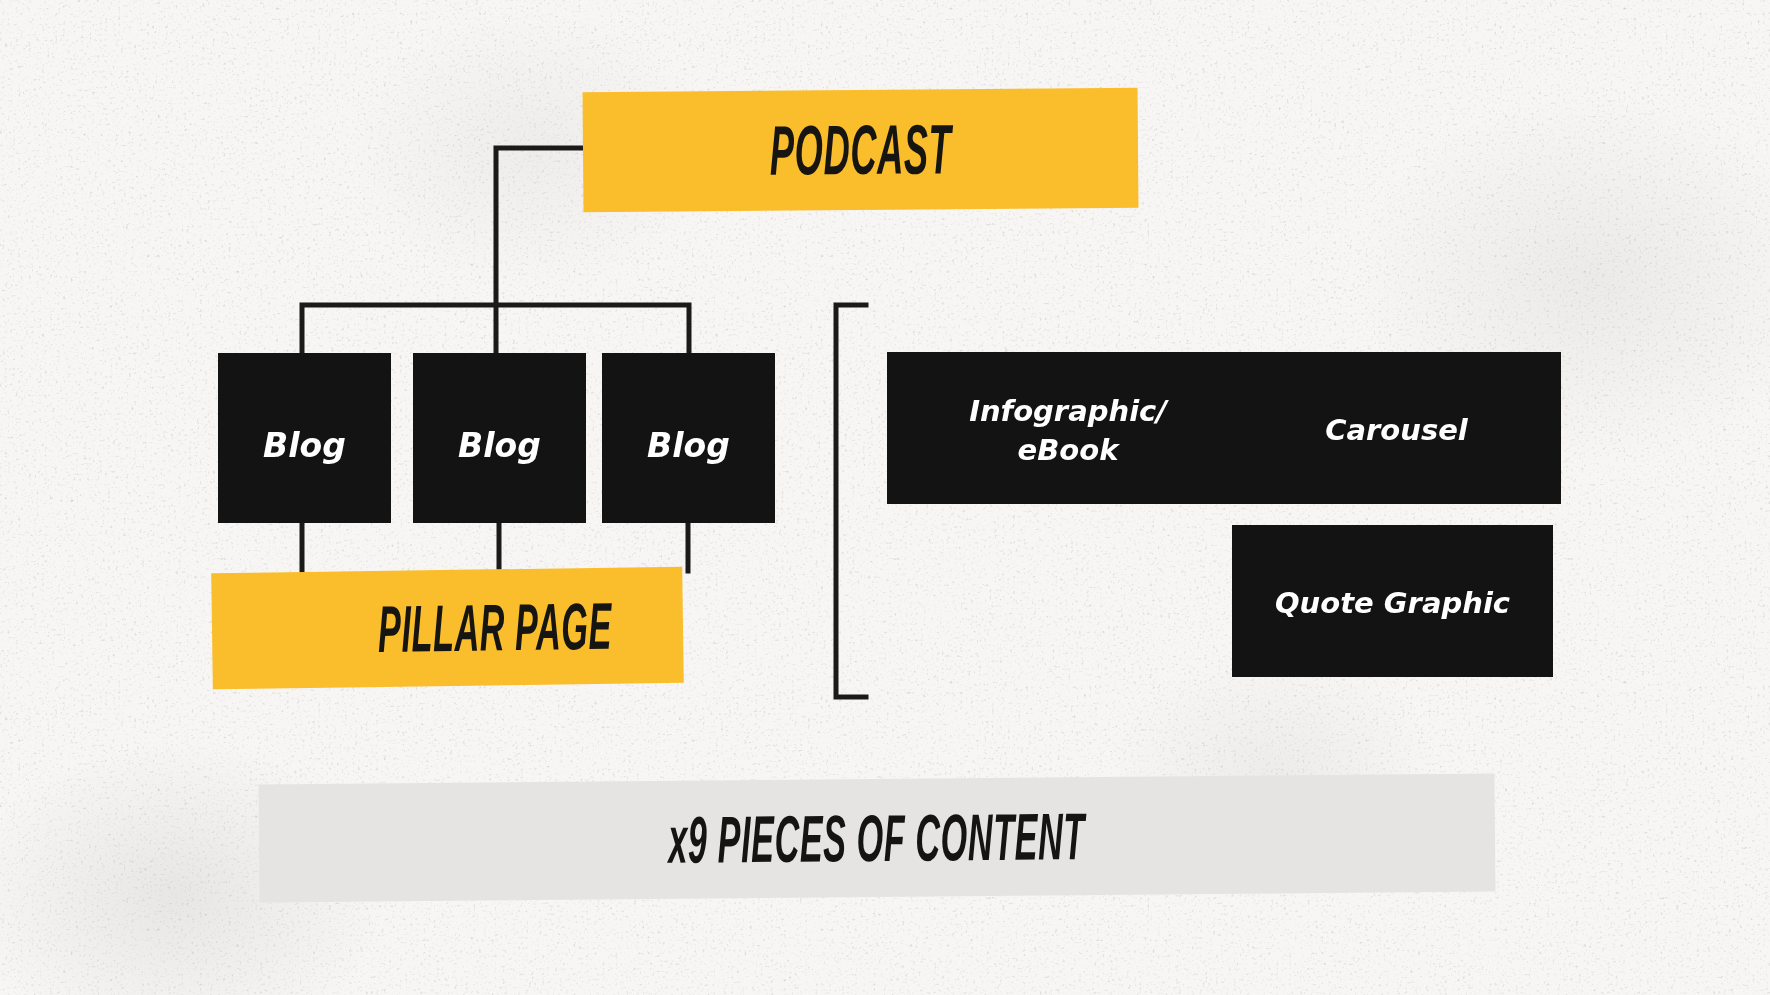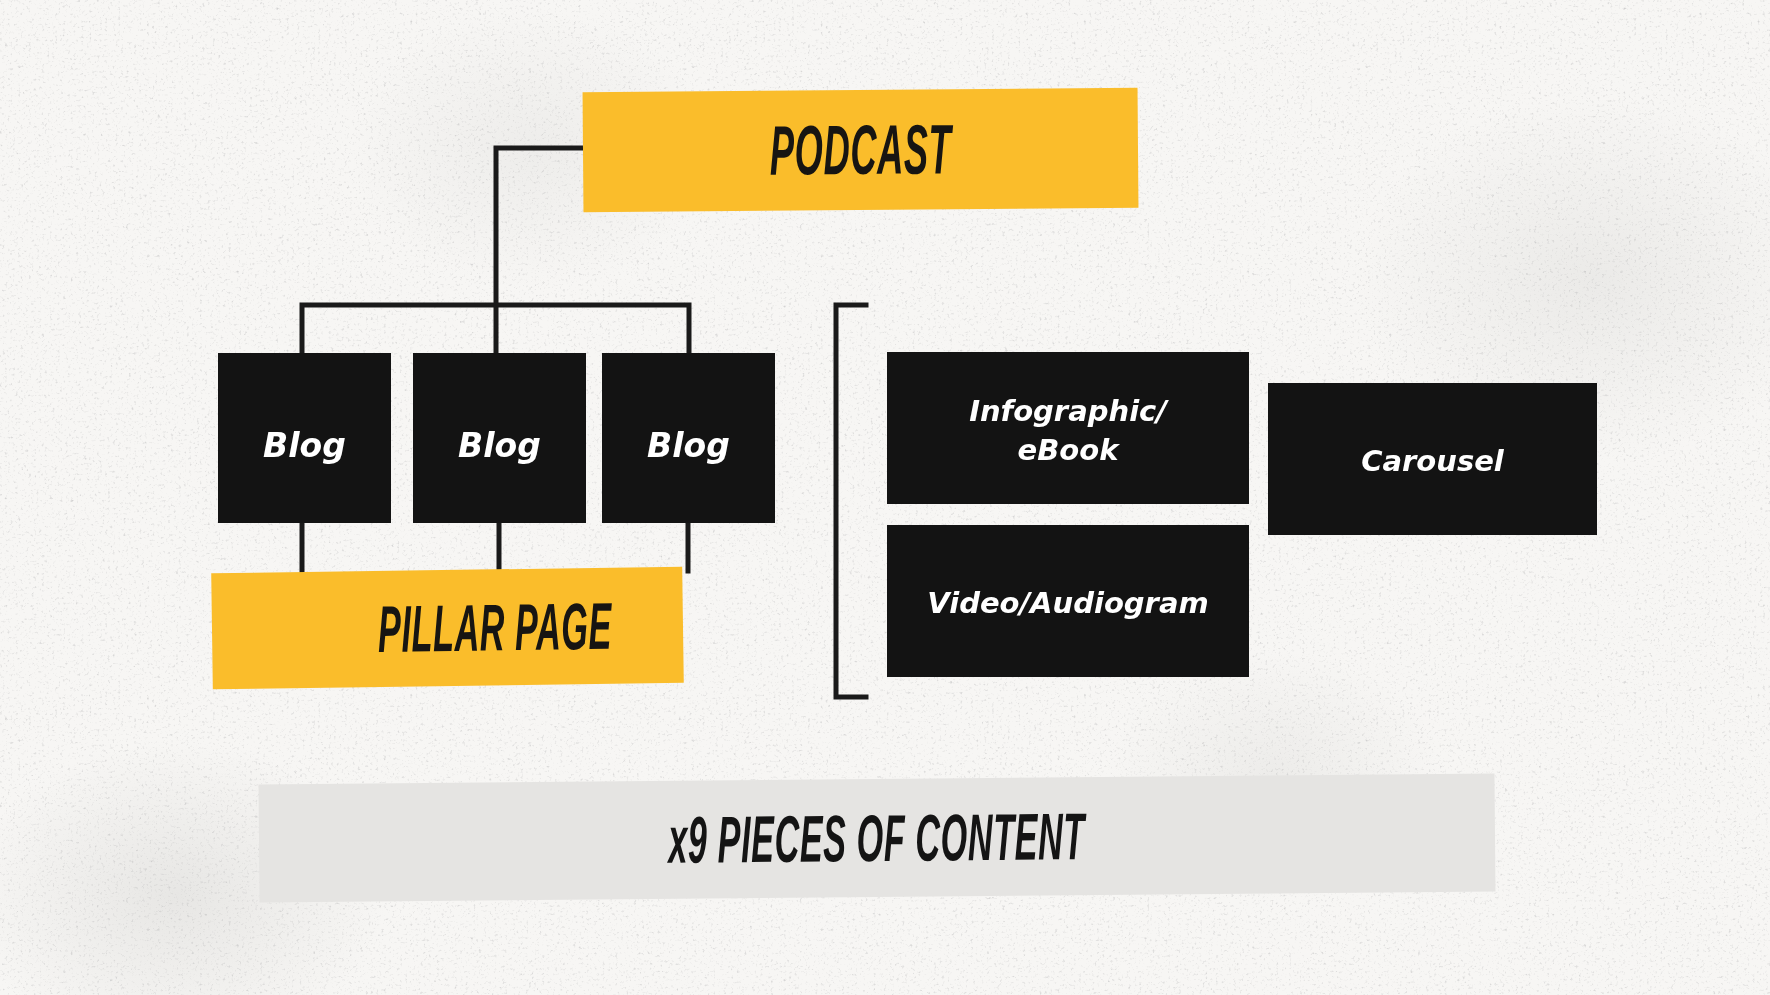--- a/index.html
+++ b/index.html
@@ -35,21 +35,21 @@
   .pillar  { left:212px; top:570px; width:471px; height:116px; transform:rotate(-0.8deg); font-size:66px; padding-left:95px; }
   .banner  { left:259px; top:779px; width:1236px; height:118px; transform:rotate(-0.5deg); font-size:66px; }
 
   .blogbox { width:173px; height:170px; top:353px; font-size:33px; font-weight:700; }
   .blogbox .lbl { transform:translateY(7px); }
   .b1 { left:218px; } .b2 { left:413px; } .b3 { left:602px; }
 
   .outbox { width:362px; height:152px; font-size:29px; font-weight:700; text-align:center; line-height:1.35; }
   .outbox .lbl { white-space:pre-line; transform:translateY(3px); }
   .o1 { left:887px;  top:352px; }
-  .o2 { left:1268px; top:352px; width:329px;margin-top:31px; }
+  .o2 { left:1232px; top:352px; width:329px; }
   .o3 { left:887px;  top:525px; }
   .o4 { left:1232px; top:525px; width:321px; }
 </style>
 </head>
 <body>
 
 <div class="stage">
 
   <svg class="texture" width="1770" height="995" aria-hidden="true">
     <filter id="speck" x="0" y="0" width="100%" height="100%">
@@ -89,21 +89,21 @@
     <span class="cond">PILLAR PAGE</span>
   </div>
 
   <div class="node blackbox outbox o1">
     <span class="lbl">Infographic/
 eBook</span>
   </div>
   <div class="node blackbox outbox o2">
     <span class="lbl">Carousel</span>
   </div>
-  <div class="node blackbox outbox o3">
-    <span class="lbl">Video/Audiogram</span>
+  <div class="node blackbox outbox o4">
+    <span class="lbl">Quote Graphic</span>
   </div>
 
   <div class="node graybar banner">
     <span class="cond">x9 PIECES OF CONTENT</span>
   </div>
 
 </div>
 
 </body></html>

